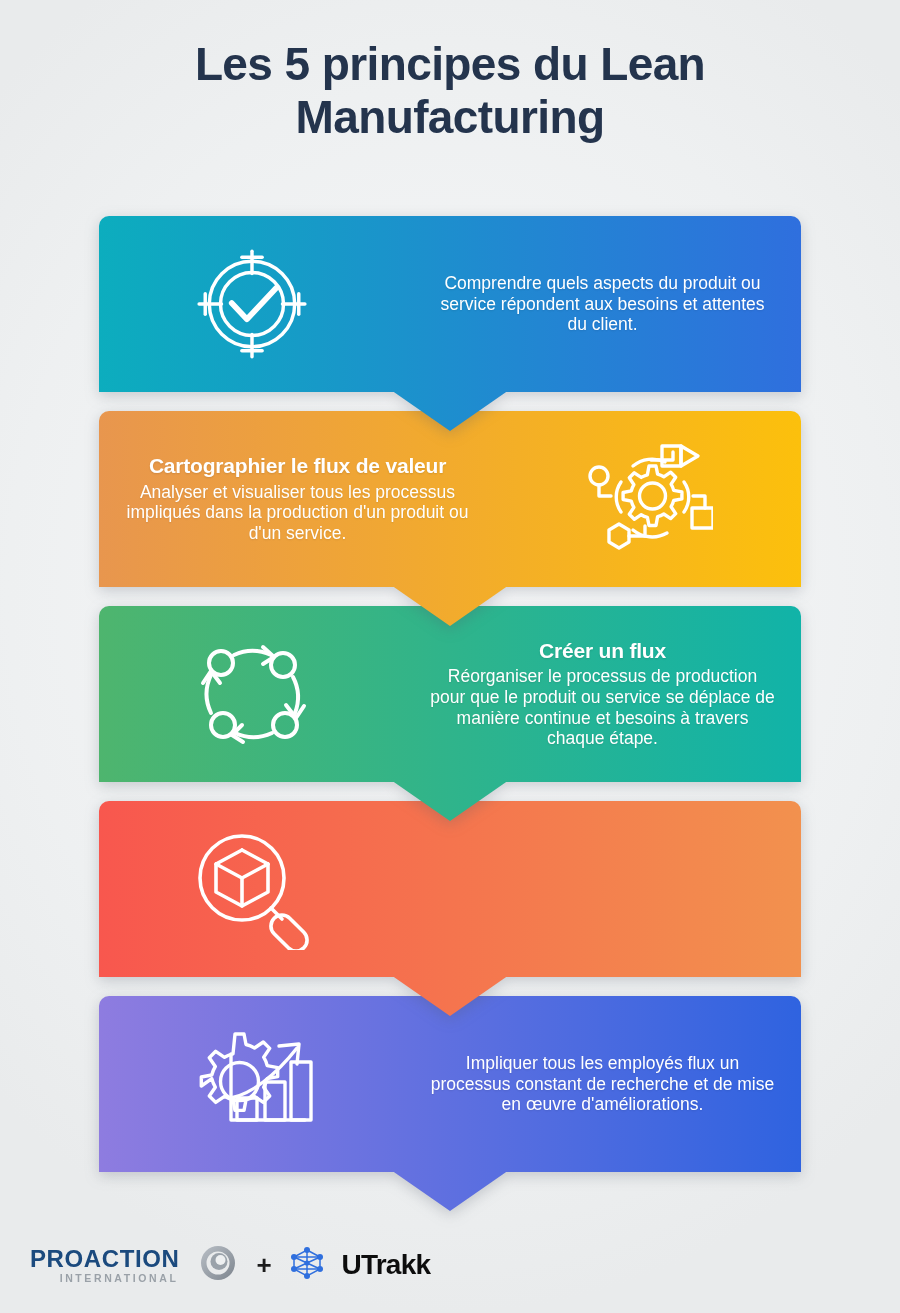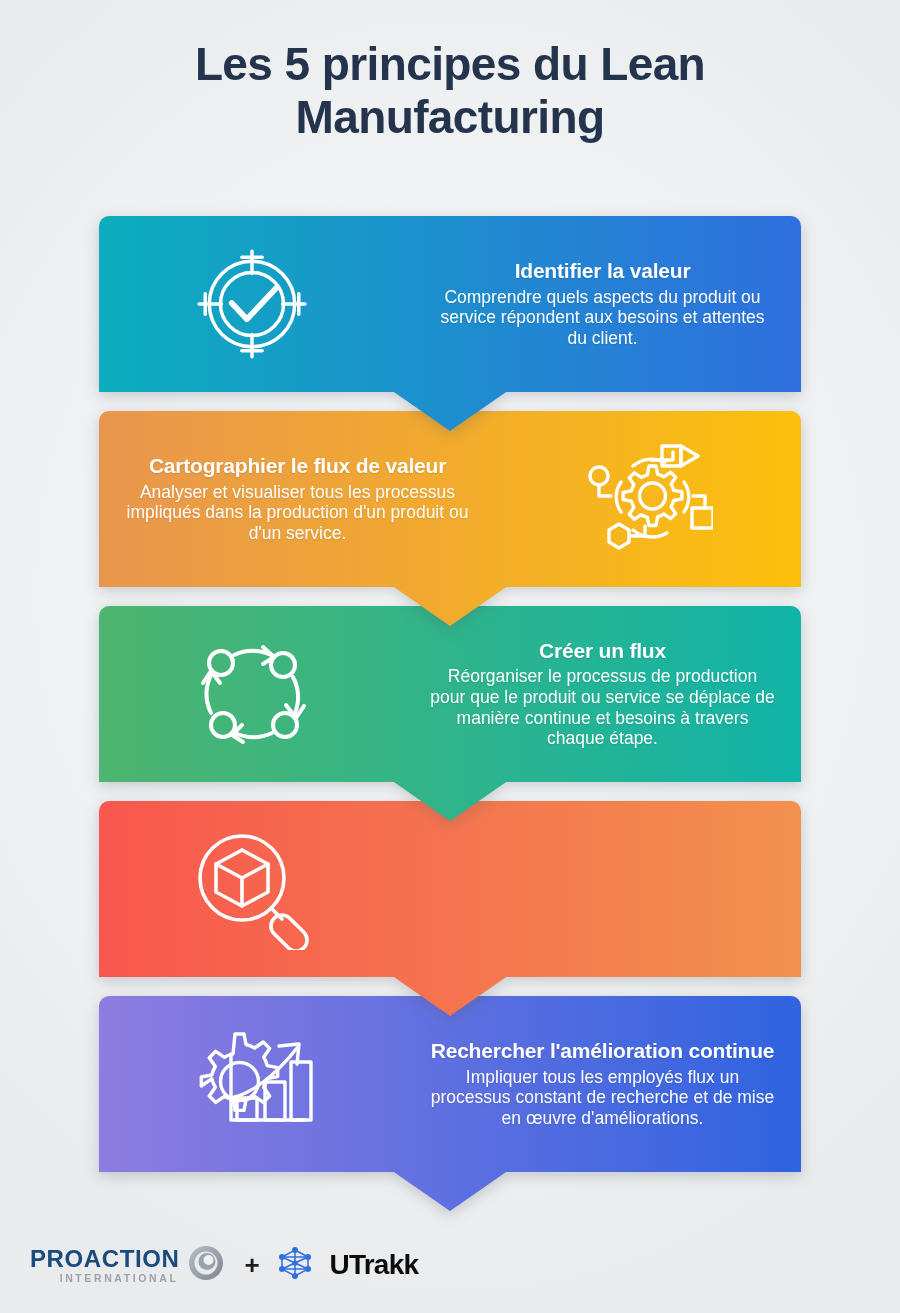--- a/index.html
+++ b/index.html
@@ -138,21 +138,21 @@
     left: 30px;
     bottom: 26px;
     display: flex;
     align-items: center;
     gap: 14px;
   }
 
   .logo-proaction {
     display: flex;
     align-items: center;
-    gap: 7px;
+    gap: 19px;
   }
   .proaction-words {
     display: flex;
     flex-direction: column;
     align-items: flex-end;
     line-height: 1;
   }
   .proaction-main {
     font-size: 24px;
     font-weight: 700;
@@ -210,21 +210,20 @@
             <line x1="8" y1="60" x2="30" y2="60"></line>
             <line x1="90" y1="60" x2="112" y2="60"></line>
             <line x1="50" y1="14" x2="70" y2="14"></line>
             <line x1="50" y1="106" x2="70" y2="106"></line>
             <line x1="14" y1="50" x2="14" y2="70"></line>
             <line x1="106" y1="50" x2="106" y2="70"></line>
             <path d="M40 59 L55 75 L84 44" stroke-width="5.5"></path>
           </svg>
         </div>
         <div class="text-pane">
-          <div class="card-heading">Identifier la valeur</div>
           <div class="card-desc">Comprendre quels aspects du produit ou service répondent aux besoins et attentes du client.</div>
         </div>
       </div>
     </div>
 
     <div class="card">
       <div class="card-body" style="background:linear-gradient(90deg,#e8964e 0%,#fcc00c 100%);"></div>
       <div class="card-inner">
         <div class="text-pane">
           <div class="card-heading">Cartographier le flux de valeur</div>
@@ -319,21 +318,20 @@
 
             <rect x="50" y="74" width="20" height="22"></rect>
             <rect x="78" y="58" width="20" height="38"></rect>
             <rect x="104" y="38" width="20" height="58"></rect>
 
             <path d="M44 74 C 64 70, 88 52, 110 24"></path>
             <polyline points="92,22 112,20 110,40"></polyline>
           </svg>
         </div>
         <div class="text-pane">
-          <div class="card-heading">Rechercher l'amélioration continue</div>
           <div class="card-desc">Impliquer tous les employés flux un processus constant de recherche et de mise en œuvre d'améliorations.</div>
         </div>
       </div>
     </div>
 
   </div>
 
   <div class="footer">
 
     <div class="logo-proaction">

